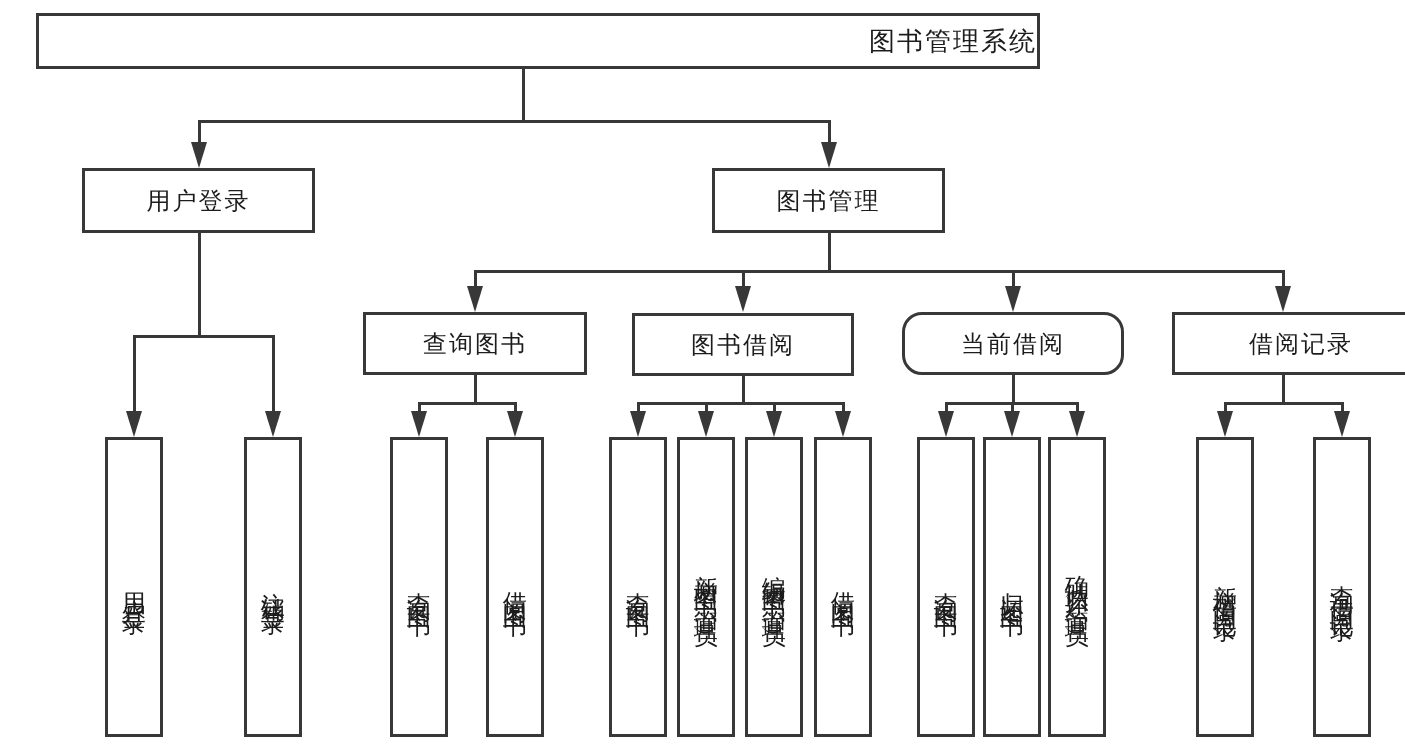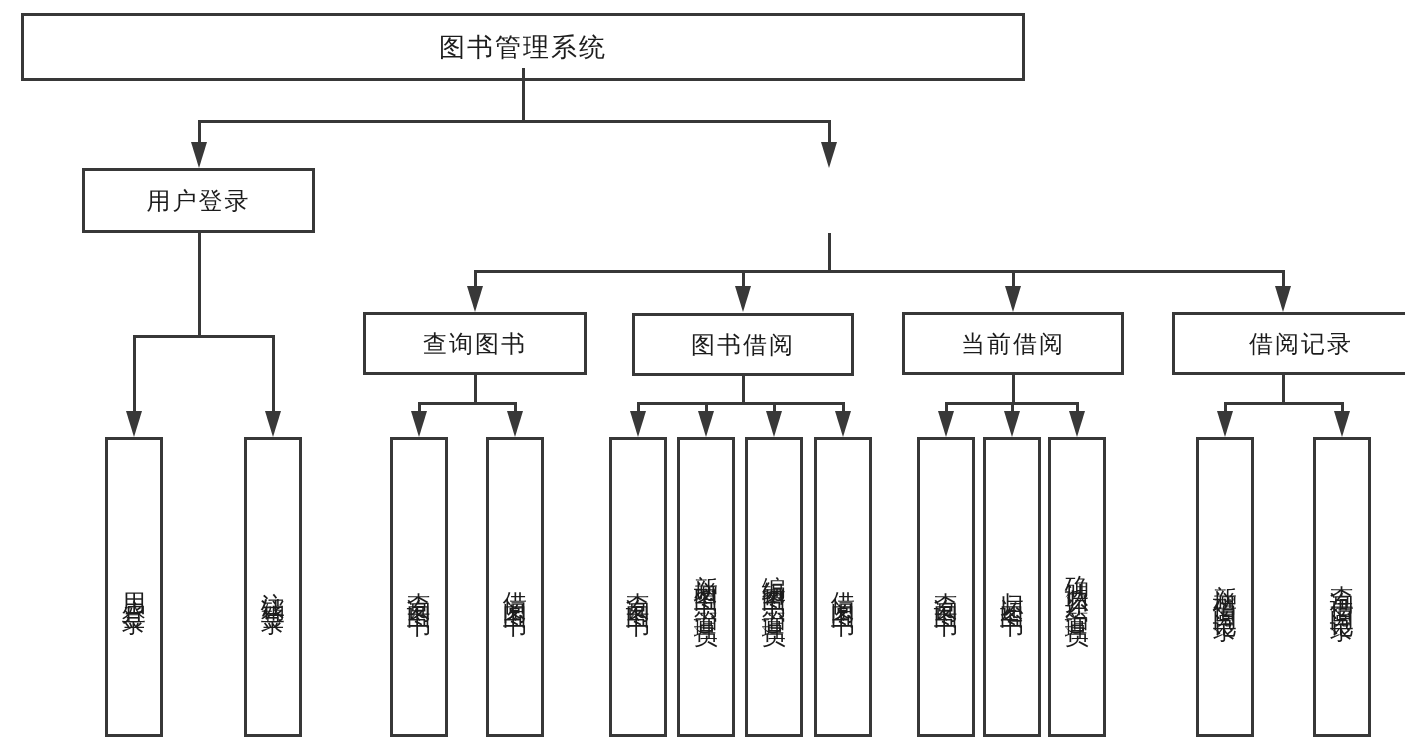--- a/index.html
+++ b/index.html
@@ -47,35 +47,38 @@
     right:6px;bottom:8px;
     font-size:21px;color:#a6a6a6;letter-spacing:1px;
     pointer-events:none;
   }
 </style>
 </head>
 <body>
 
 <div class="stage" id="stage">
 
-  <div class="hbox hbox-root" style="left:21px;top:13px;width:1004px;height:68px;">
+  <div class="hbox hbox-root" style="left:36px;top:13px;width:1004px;height:56px;justify-content:flex-end;">
     <span>图书管理系统</span>
   </div>
 
   <div class="hbox" style="left:82px;top:168px;width:233px;height:65px;">
     <span>用户登录</span>
+  </div>
+  <div class="hbox" style="left:712px;top:168px;width:233px;height:65px;">
+    <span>图书管理</span>
   </div>
 
   <div class="hbox" style="left:363px;top:312px;width:224px;height:63px;">
     <span>查询图书</span>
   </div>
   <div class="hbox" style="left:632px;top:313px;width:222px;height:63px;">
     <span>图书借阅</span>
   </div>
-  <div class="hbox" style="left:902px;top:312px;width:222px;height:63px;">
+  <div class="hbox" style="left:902px;top:312px;width:222px;height:63px;border-radius:20px;">
     <span>当前借阅</span>
   </div>
   <div class="hbox" style="left:1172px;top:312px;width:258px;height:63px;text-align:center;">
     <span>借阅记录</span>
   </div>
 
   <div class="vbox" style="left:105px;">
     <span class="vlbl">用户登录</span>
   </div>
   <div class="vbox" style="left:244px;">

